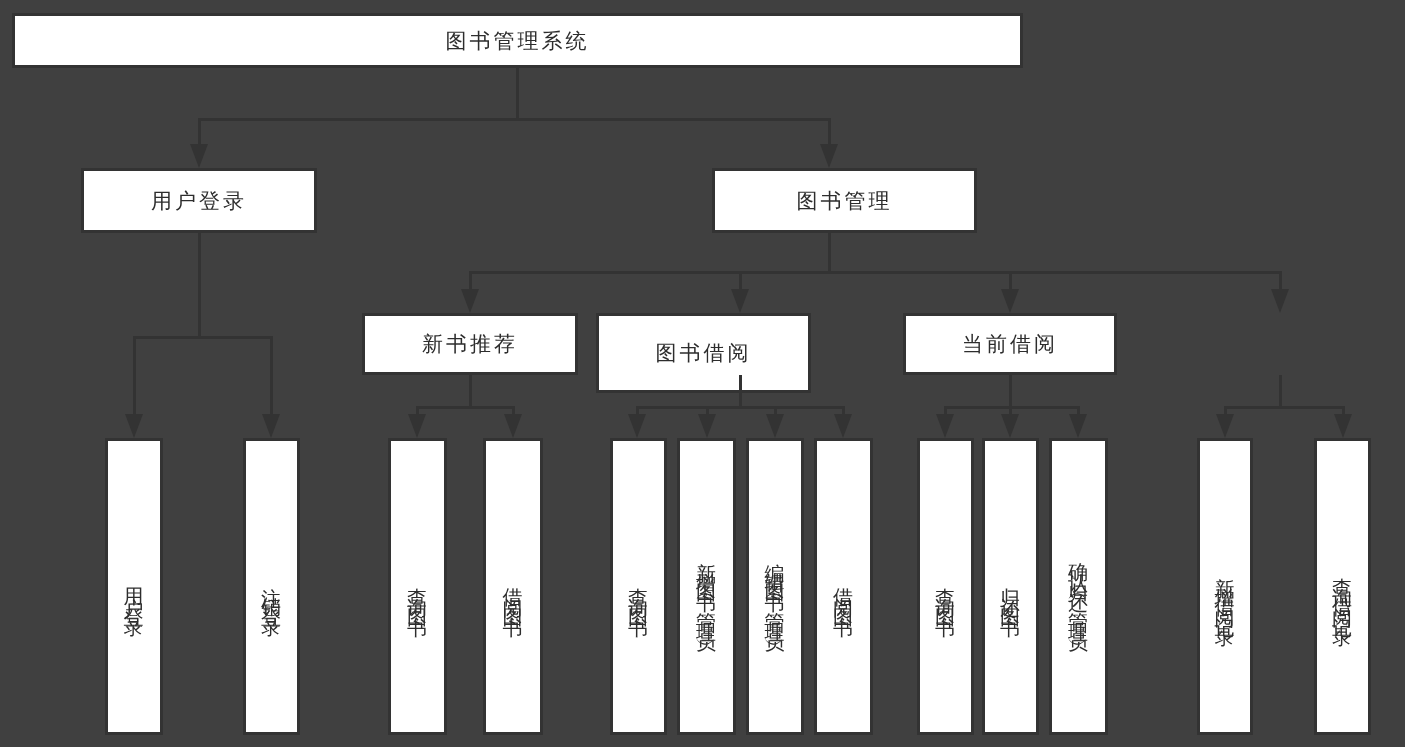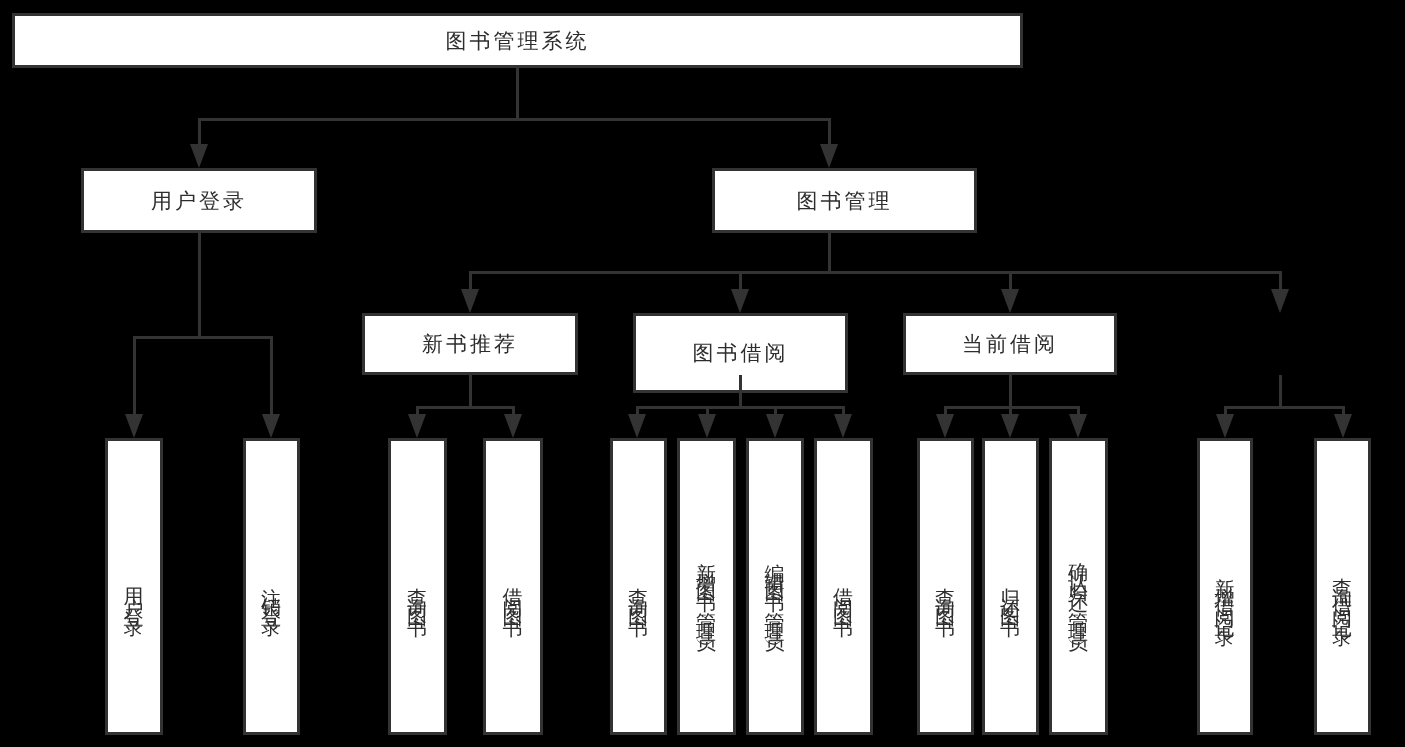--- a/index.html
+++ b/index.html
@@ -2,21 +2,21 @@
 <html><head>
 <meta charset="utf-8">
 <style>
   * { margin: 0; padding: 0; box-sizing: border-box; }
   html, body { background: #ffffff; }
   body { font-family: "DejaVu Sans", "Liberation Sans", sans-serif; }
   .canvas {
     position: relative;
     width: 1405px;
     height: 747px;
-    background: #000000;
+    background: #404040;
     overflow: hidden;
     color: #2d2d2d;
     text-align: center;
   }
   .box {
     position: absolute;
     background: #ffffff;
     border: 3px solid #333333;
     display: flex;
     align-items: center;
@@ -59,21 +59,21 @@
 <body>
 
 <div class="canvas">
 
   <div class="box" style="left:12px;top:13px;width:1011px;height:55px">图书管理系统</div>
 
   <div class="box" style="left:81px;top:168px;width:236px;height:65px">用户登录</div>
   <div class="box" style="left:712px;top:168px;width:265px;height:65px">图书管理</div>
 
   <div class="box" style="left:362px;top:313px;width:216px;height:62px">新书推荐</div>
-  <div class="box" style="left:633px;top:313px;width:215px;height:80px">图书借阅</div>
+  <div class="box" style="left:596px;top:313px;width:215px;height:80px">图书借阅</div>
   <div class="box" style="left:903px;top:313px;width:214px;height:62px">当前借阅</div>
 
   <div class="box" style="left:105px;top:438px;width:58px;height:297px">
     <span class="vtext">用户登录</span>
   </div>
   <div class="box" style="left:243px;top:438px;width:57px;height:297px">
     <span class="vtext">注销登录</span>
   </div>
   <div class="box" style="left:388px;top:438px;width:59px;height:297px">
     <span class="vtext">查询图书</span>

